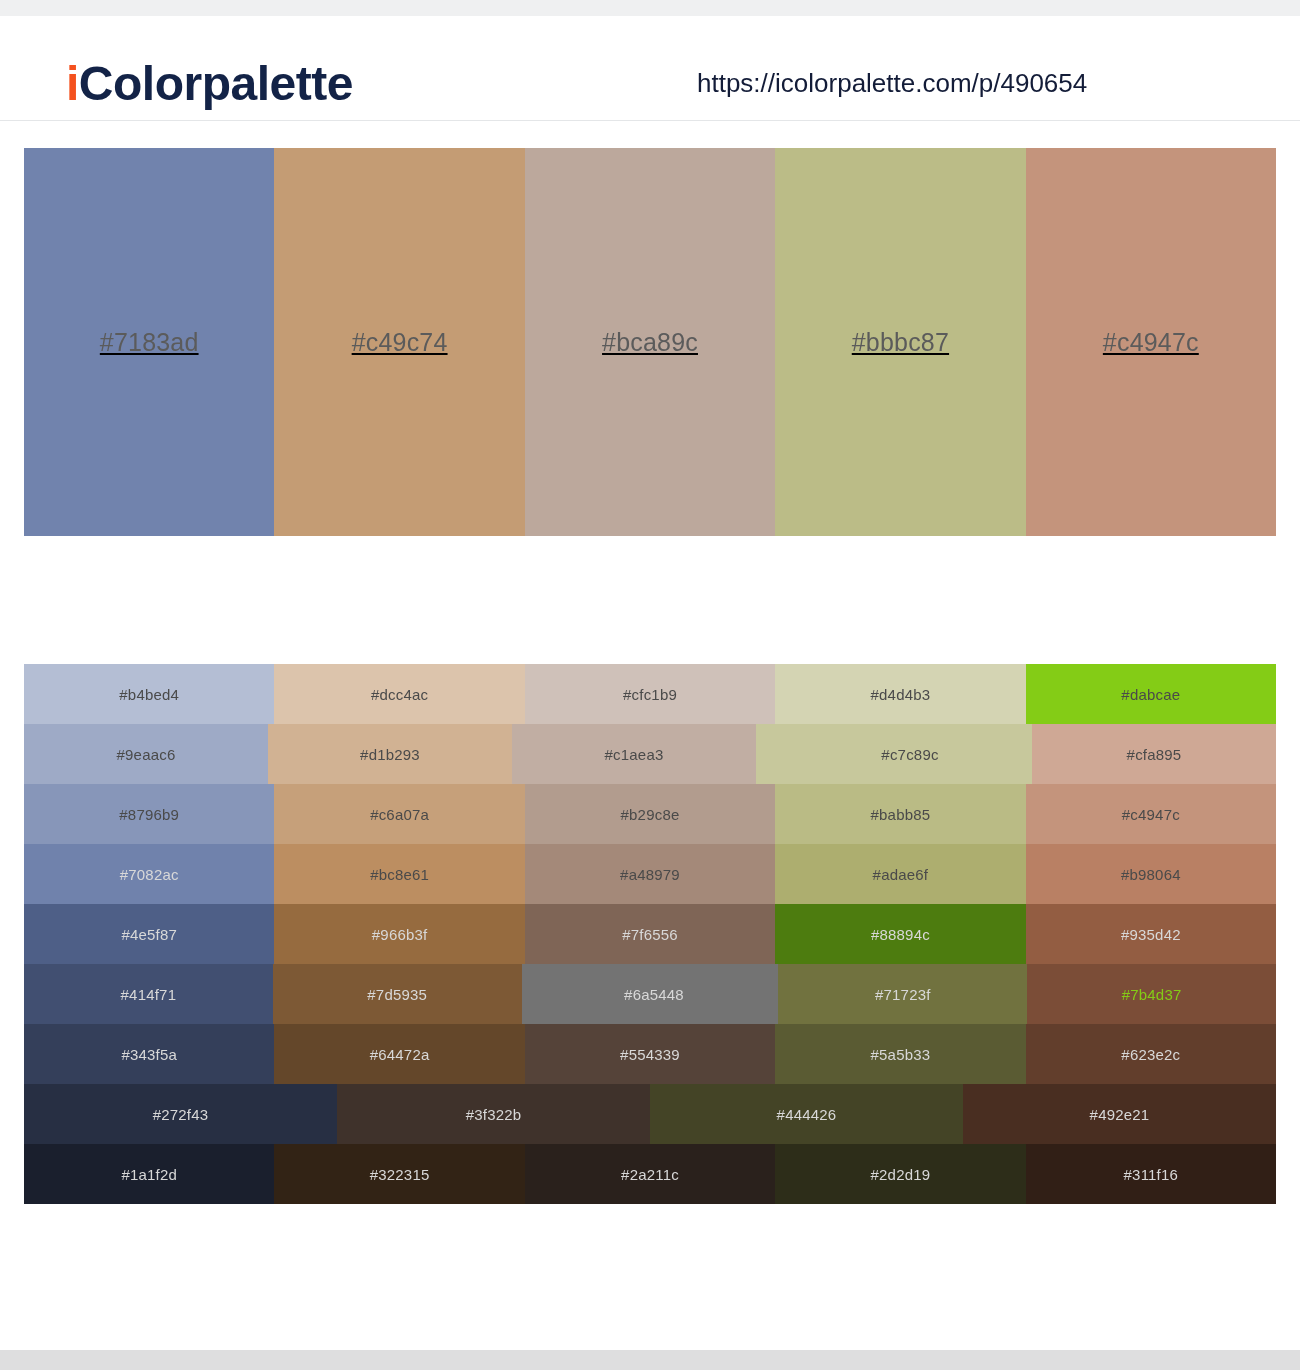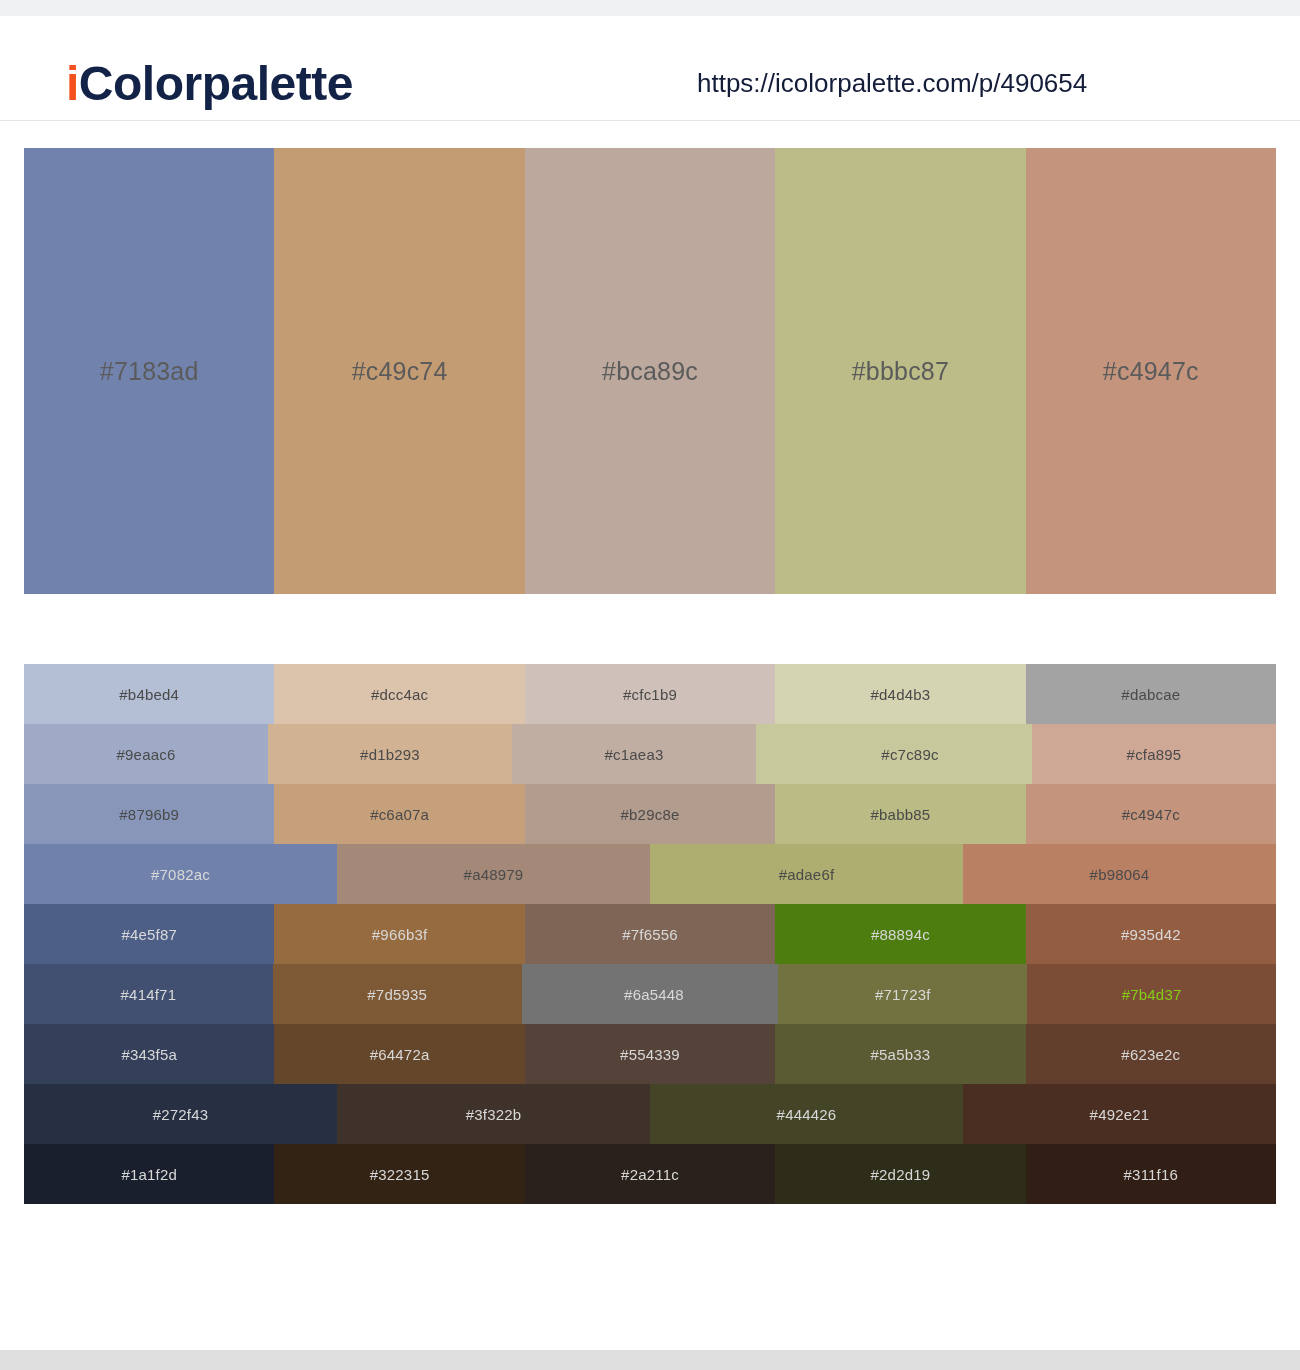--- a/index.html
+++ b/index.html
@@ -59,22 +59,23 @@
     line-height: 1;
     white-space: nowrap;
   }
 
   
   .palette-strip {
     position: absolute;
     left: 24px;
     top: 148px;
     width: 1252px;
-    height: 446px;
-    display: flex;
+    height: 388px;
+    display: flex;
+    text-decoration: underline;
   }
   .palette-swatch {
     flex: 1 1 0;
     display: flex;
     align-items: center;
     justify-content: center;
   }
   .palette-label {
     font-size: 25px;
     color: #5b5b5b;
@@ -154,21 +155,21 @@
       </div>
       <div class="shade-cell" style="background: rgb(220, 196, 172);">
         <span class="shade-label" style="color: rgb(74, 74, 74);">#dcc4ac</span>
       </div>
       <div class="shade-cell" style="background: rgb(207, 193, 185);">
         <span class="shade-label" style="color: rgb(74, 74, 74);">#cfc1b9</span>
       </div>
       <div class="shade-cell" style="background: rgb(212, 212, 179);">
         <span class="shade-label" style="color: rgb(74, 74, 74);">#d4d4b3</span>
       </div>
-      <div class="shade-cell" style="background: #a3a3a3;">
+      <div class="shade-cell" style="background: #84cc16;">
         <span class="shade-label" style="color: rgb(74, 74, 74);">#dabcae</span>
       </div>
     </div>
     <div class="shade-row">
       <div class="shade-cell" style="background: rgb(158, 170, 198);">
         <span class="shade-label" style="color: rgb(74, 74, 74);">#9eaac6</span>
       </div>
       <div class="shade-cell" style="background: rgb(209, 178, 147);">
         <span class="shade-label" style="color: rgb(74, 74, 74);">#d1b293</span>
       </div>
@@ -196,20 +197,23 @@
         <span class="shade-label" style="color: rgb(74, 74, 74);">#babb85</span>
       </div>
       <div class="shade-cell" style="background: rgb(196, 148, 124);">
         <span class="shade-label" style="color: rgb(74, 74, 74);">#c4947c</span>
       </div>
     </div>
     <div class="shade-row">
       <div class="shade-cell" style="background: rgb(112, 130, 172);">
         <span class="shade-label" style="color: rgb(216, 216, 216);">#7082ac</span>
       </div>
+      <div class="shade-cell" style="background: rgb(188, 142, 97);">
+        <span class="shade-label" style="color: rgb(74, 74, 74);">#bc8e61</span>
+      </div>
       <div class="shade-cell" style="background: rgb(164, 137, 121);">
         <span class="shade-label" style="color: rgb(74, 74, 74);">#a48979</span>
       </div>
       <div class="shade-cell" style="background: rgb(173, 174, 111);">
         <span class="shade-label" style="color: rgb(74, 74, 74);">#adae6f</span>
       </div>
       <div class="shade-cell" style="background: rgb(185, 128, 100);">
         <span class="shade-label" style="color: rgb(74, 74, 74);">#b98064</span>
       </div>
     </div>

